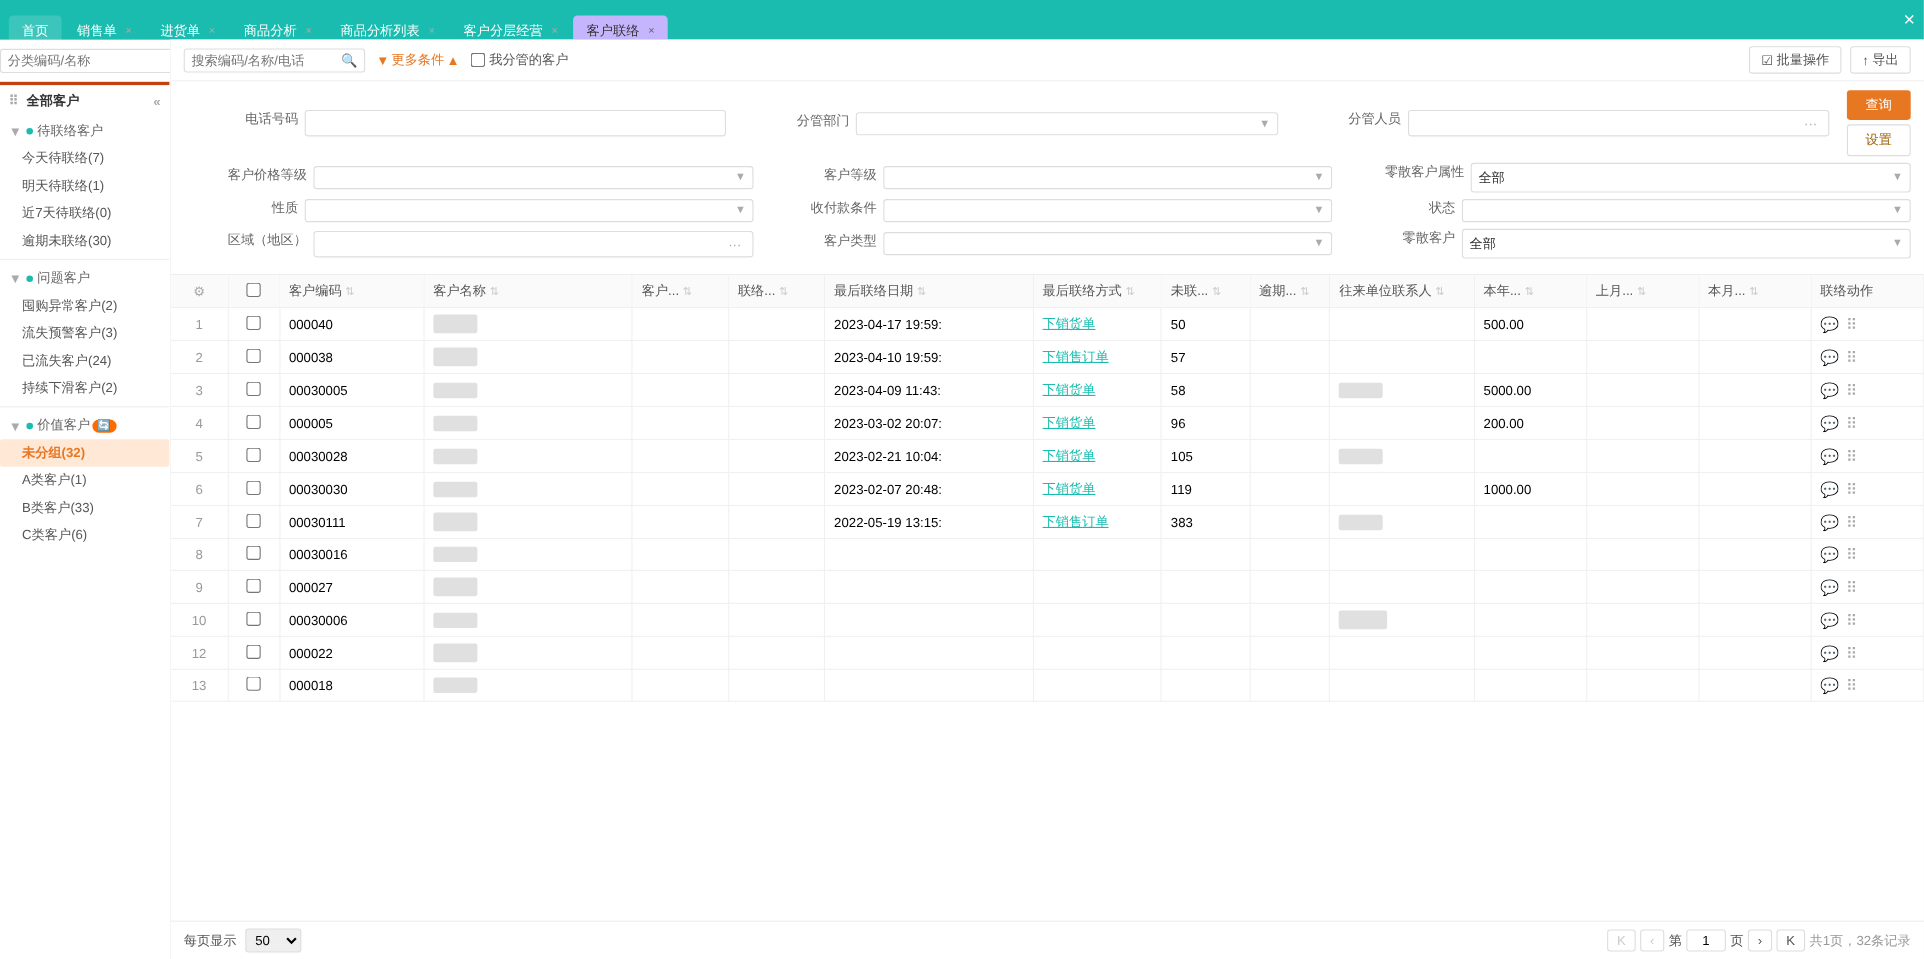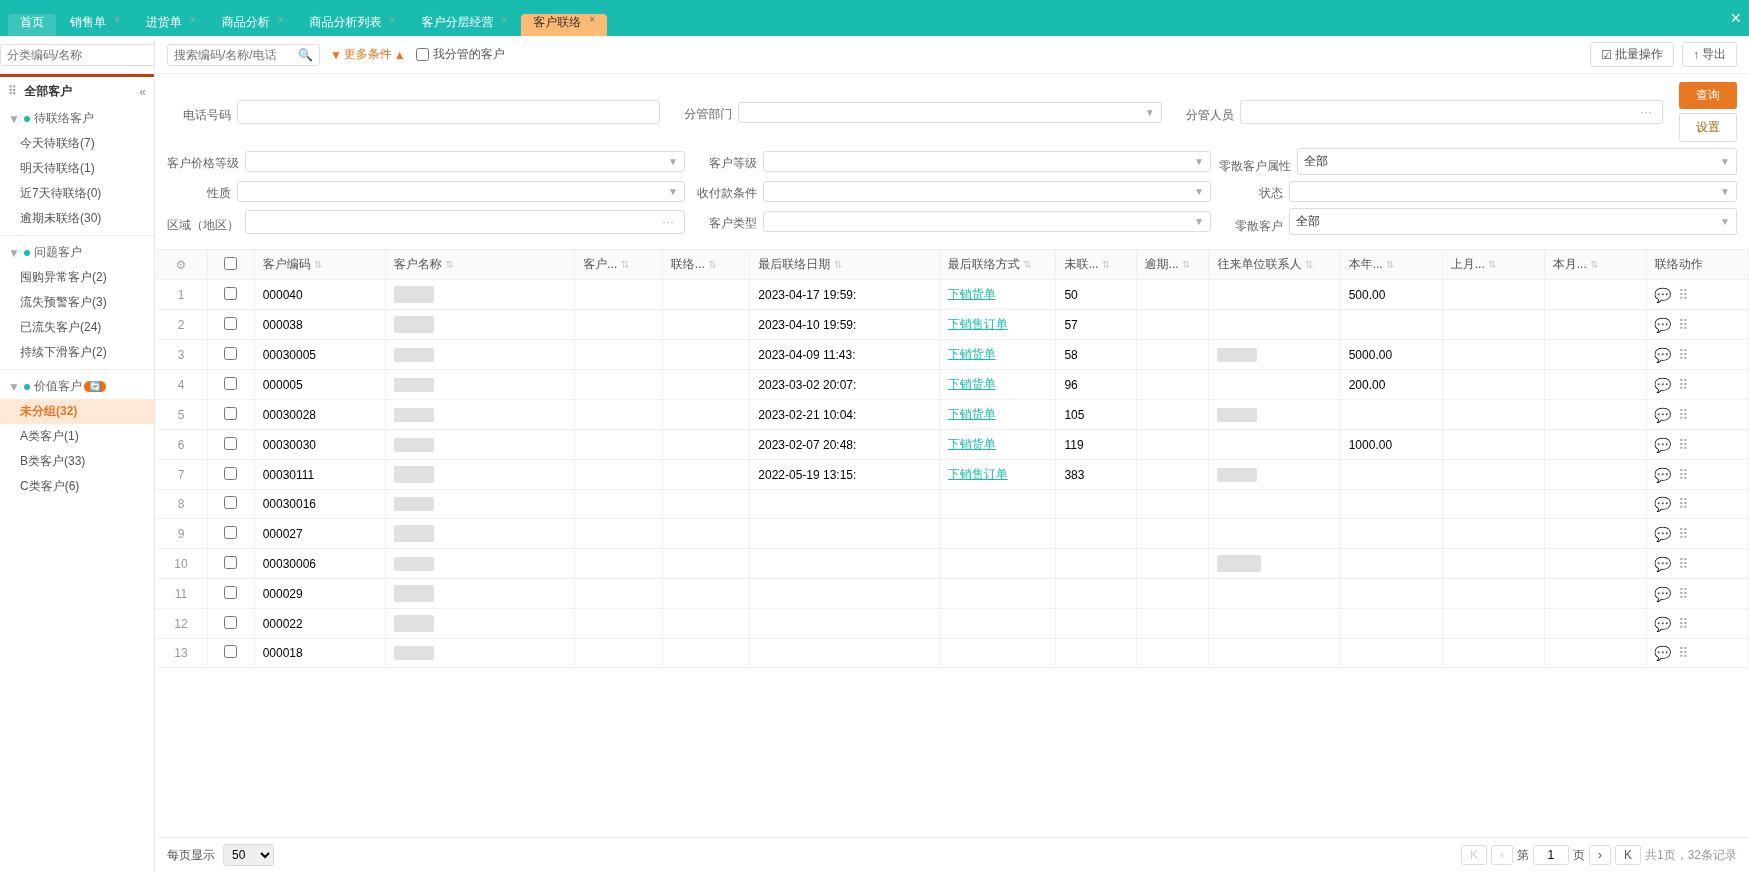--- a/index.html
+++ b/index.html
@@ -4,26 +4,26 @@
   <style>
     * { box-sizing: border-box; margin: 0; padding: 0; font-family: 'Microsoft YaHei', Arial, sans-serif; font-size: 12px; }
     body { background: #f5f5f5; overflow: hidden; }
 
     
     .top-nav {
       display: flex; align-items: center; background: #1abcb0; height: 36px;
       padding: 0 8px; gap: 2px;
     }
     .nav-tab {
-      display: flex; padding: 0 12px; height: 28px;
+      display: flex; align-items: center; padding: 0 12px; height: 28px;
       border-radius: 4px 4px 0 0; color: #fff; cursor: pointer; gap: 4px;
       background: transparent; white-space: nowrap; margin-top: 20px;
     }
     .nav-tab.home { background: rgba(255,255,255,0.15); }
-    .nav-tab.active { background: #fdba74; color: #333; }
+    .nav-tab.active { background: #c4b5fd; color: #333; }
     .nav-tab .close-icon { font-size: 10px; color: #aaa; margin-left: 4px; }
     .nav-tab.active .close-icon { color: #666; }
     .top-nav-right { margin-left: auto; color: #fff; font-size: 18px; cursor: pointer; }
 
     
     .main-layout { display: flex; height: calc(100vh - 36px); }
 
     
     .sidebar {
       width: 155px; min-width: 155px; background: #fff; border-right: 1px solid #e8e8e8;
@@ -61,36 +61,36 @@
     .content-area {
       flex: 1; display: flex; flex-direction: column; overflow: hidden; background: #f5f5f5;
     }
 
     
     .filter-bar {
       background: #fff; padding: 6px 12px; display: flex; align-items: center;
       gap: 10px; border-bottom: 1px solid #eee;
     }
     .filter-search {
-      display: flex; align-items: center; border: 1px solid #ddd; border-radius: 3px; padding: 3px 6px; gap: 4px;
+      display: flex; align-items: center; border: 1px solid #ddd; border-radius: 3px; padding: 3px 6px; gap: 16px;
     }
     .filter-search input { border: none; outline: none; font-size: 12px; color: #999; width: 120px; }
     .filter-more { color: #e87722; cursor: pointer; display: flex; align-items: center; gap: 2px; }
     .filter-checkbox { display: flex; align-items: center; gap: 4px; color: #555; cursor: pointer; }
     .filter-bar-right { margin-left: auto; display: flex; gap: 8px; }
     .btn-batch { border: 1px solid #ddd; background: #fff; padding: 3px 10px; border-radius: 3px; cursor: pointer; color: #555; display: flex; align-items: center; gap: 3px; }
     .btn-export { border: 1px solid #ddd; background: #fff; padding: 3px 10px; border-radius: 3px; cursor: pointer; color: #555; display: flex; align-items: center; gap: 3px; }
 
     
     .advanced-filter {
       background: #fff; padding: 8px 12px; border-bottom: 1px solid #eee;
     }
     .filter-row { display: flex; align-items: center; gap: 8px; margin-bottom: 6px; }
     .filter-field {
-      display: flex; align-items: flex-end; flex: 1; min-width: 0;
+      display: flex; align-items: flex-start; flex: 1; min-width: 0; margin-left: 40px;
     }
     .filter-label { color: #666; white-space: nowrap; min-width: 70px; text-align: right; padding-right: 6px; }
     .filter-input {
       flex: 1; border: 1px solid #ddd; border-radius: 3px; padding: 4px 6px; font-size: 12px; outline: none;
     }
     .filter-select-wrapper {
       flex: 1; position: relative; display: flex; align-items: center;
       border: 1px solid #ddd; border-radius: 3px; padding: 4px 6px; background: #fff;
     }
     .filter-select-wrapper .arrow { color: #aaa; font-size: 10px; }
@@ -809,56 +809,20 @@
     <td class="col-last-month"></td>
     <td class="col-this-month"></td>
     <td class="col-action">
       <div class="action-icons">
         <span class="action-icon" title="联络">💬</span>
         <span class="action-icon" title="更多">⠿</span>
       </div>
     </td>
   </tr>
             <tr>
-    <td class="col-num">11</td>
-    <td class="col-checkbox checkbox-cell">
-      <input type="checkbox" style="">
-    </td>
-    <td class="col-code">000029</td>
-    <td class="col-name">
-      <span style="background:#e0e0e0;color:#e0e0e0;border-radius:2px;display:inline-block;min-width:40px;">扶***</span>
-    </td>
-    <td class="col-type">
-      
-    </td>
-    <td class="col-contact">
-      
-    </td>
-    <td class="col-date"></td>
-    <td class="col-method">
-      
-    </td>
-    <td class="col-days"></td>
-    <td class="col-overdue">
-      
-    </td>
-    <td class="col-person">
-      
-    </td>
-    <td class="col-year"></td>
-    <td class="col-last-month"></td>
-    <td class="col-this-month"></td>
-    <td class="col-action">
-      <div class="action-icons">
-        <span class="action-icon" title="联络">💬</span>
-        <span class="action-icon" title="更多">⠿</span>
-      </div>
-    </td>
-  </tr>
-            <tr>
     <td class="col-num">12</td>
     <td class="col-checkbox checkbox-cell">
       <input type="checkbox" style="">
     </td>
     <td class="col-code">000022</td>
     <td class="col-name">
       <span style="background:#e0e0e0;color:#e0e0e0;border-radius:2px;display:inline-block;min-width:40px;">浓***</span>
     </td>
     <td class="col-type">
       

